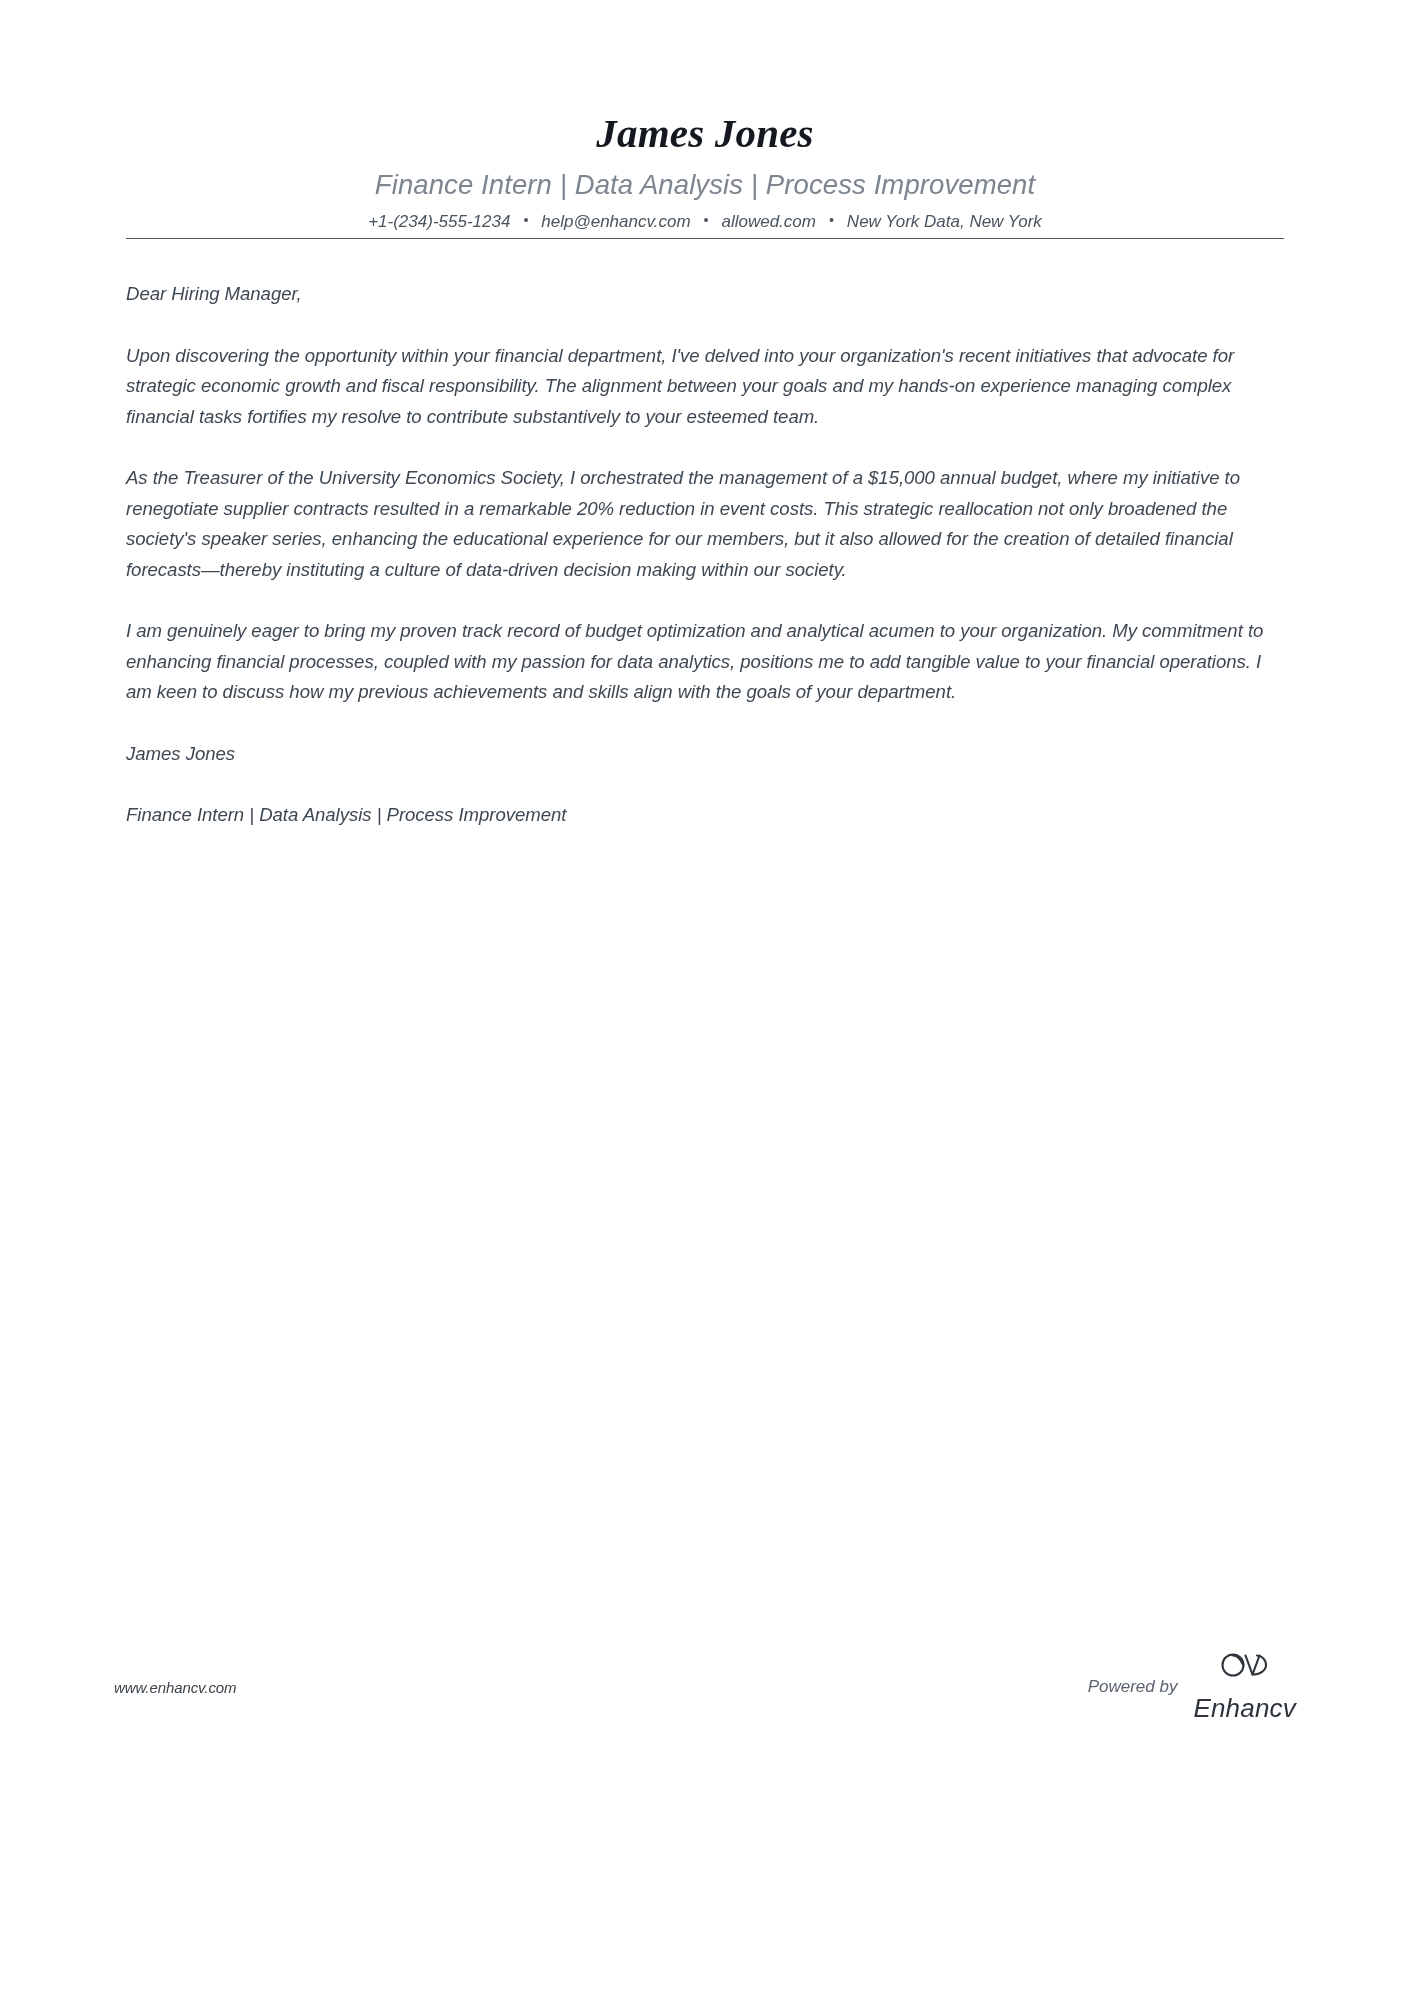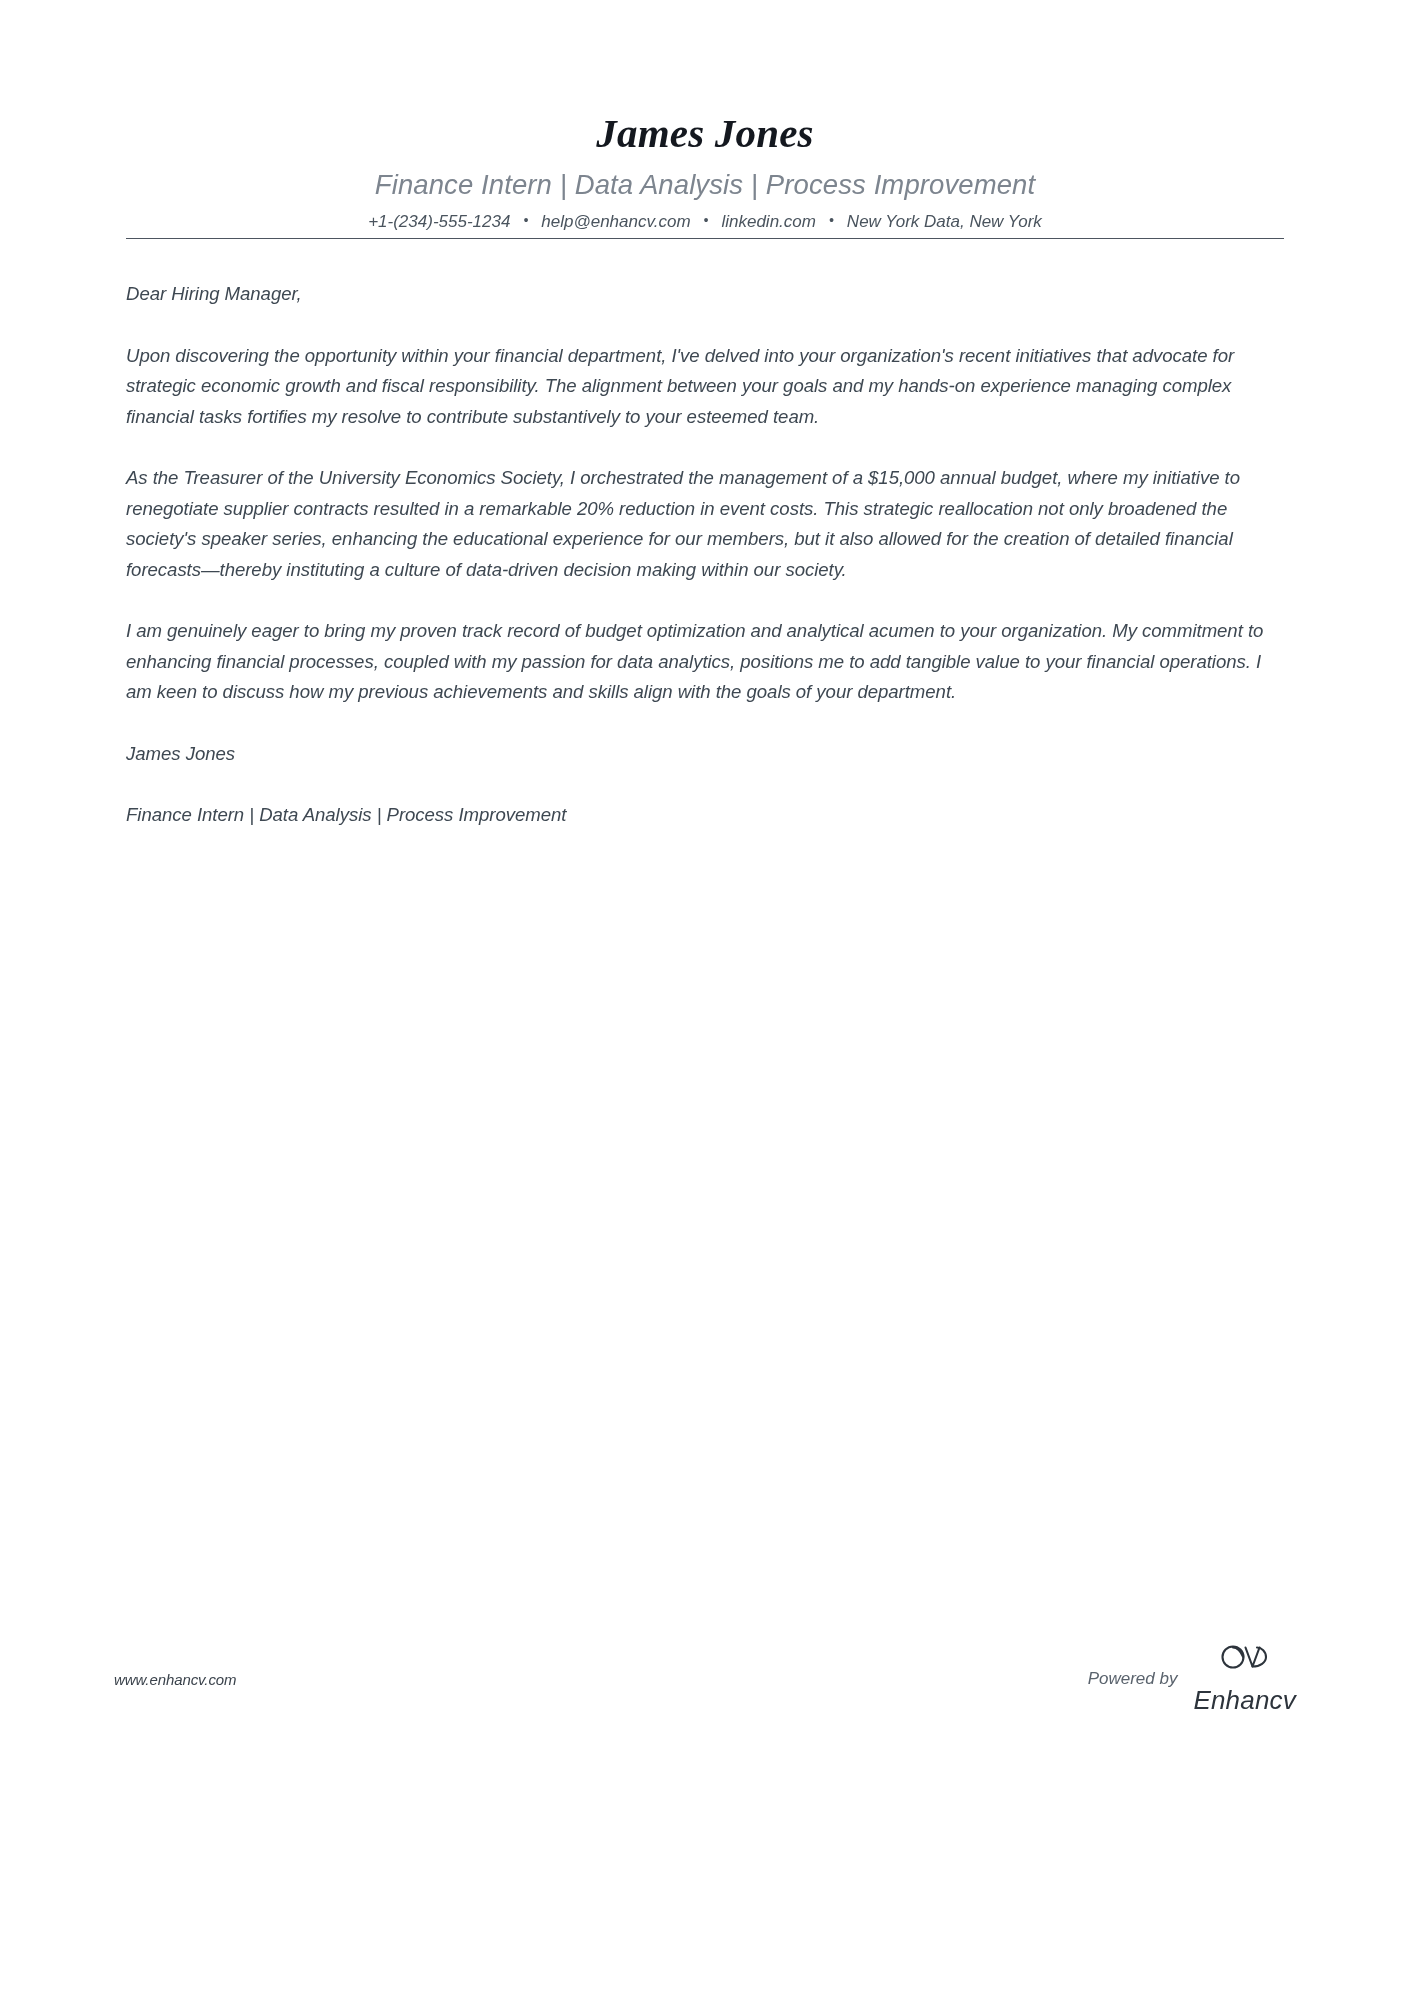--- a/index.html
+++ b/index.html
@@ -110,21 +110,21 @@
   }
   .letter-body p.tight {
     margin-bottom: 31px;
   }
 
   
   .footer {
     position: absolute;
     left: 0;
     right: 0;
-    bottom: 16px;
+    bottom: 8px;
     height: 138px;
     padding: 0 114px;
     box-sizing: border-box;
     display: flex;
     align-items: center;
     justify-content: space-between;
   }
   .footer-url {
     font-family: "Liberation Sans", sans-serif;
     font-size: 15px;
@@ -163,21 +163,21 @@
 <div class="page">
 
   <div class="header">
     <h1 class="full-name">James Jones</h1>
     <div class="headline">Finance Intern | Data Analysis | Process Improvement</div>
     <div class="contact-line">
       <span class="contact-item">+1-(234)-555-1234</span>
       <span class="contact-sep">•</span>
       <span class="contact-item">help@enhancv.com</span>
       <span class="contact-sep">•</span>
-      <span class="contact-item">linkedin.com</span>
+      <span class="contact-item">allowed.com</span>
       <span class="contact-sep">•</span>
       <span class="contact-item">New York Data, New York</span>
     </div>
   </div>
 
   <div class="content">
 
     <div class="divider"></div>
 
     <div class="letter-body">

